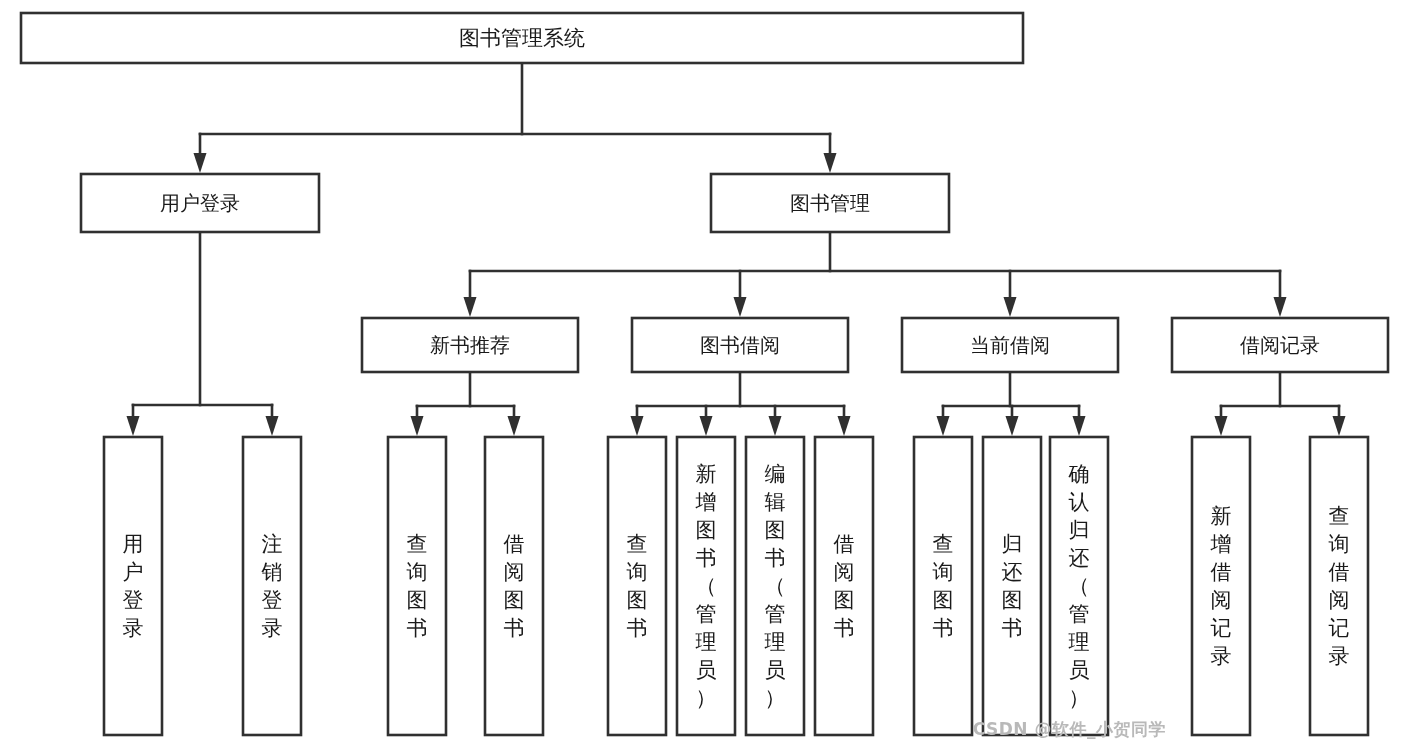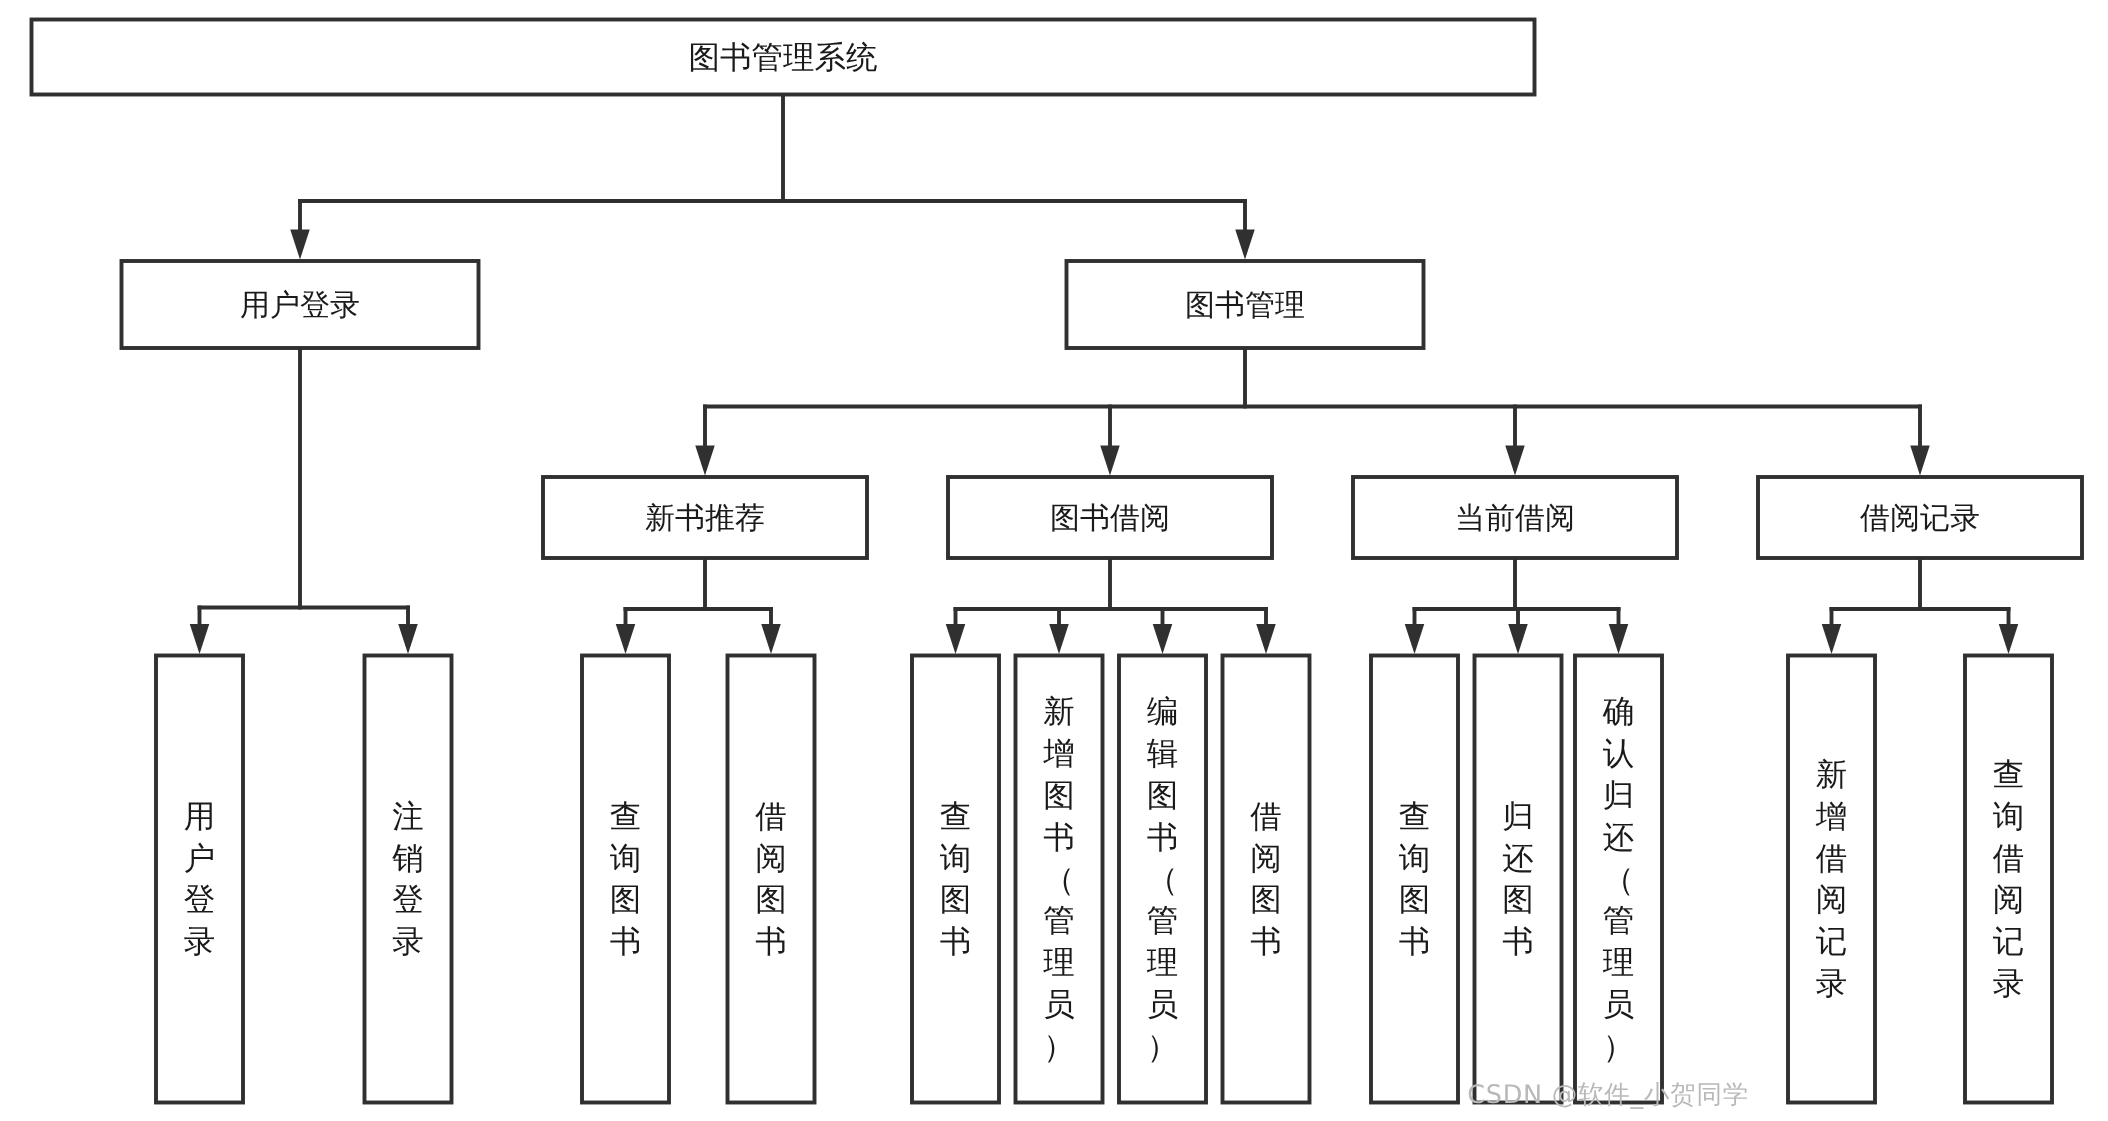--- a/index.html
+++ b/index.html
@@ -51,20 +51,21 @@
   .watermark {
     position: absolute;
     right: 8px;
     bottom: 6px;
     font-family: "DejaVu Sans", "Liberation Sans", sans-serif;
     font-size: 17px;
     color: #b9b9b9;
     letter-spacing: 0.5px;
     white-space: nowrap;
     user-select: none;
+    font-weight: bold;
   }
 </style>
 </head>
 <body>
 
 <div id="diagram-root">
   <svg id="flow-svg" viewBox="0 0 1405 747">
     <g id="connectors-layer">
         <g>
           <path d="M 522 63 L 522 134" class="link-line"></path>

